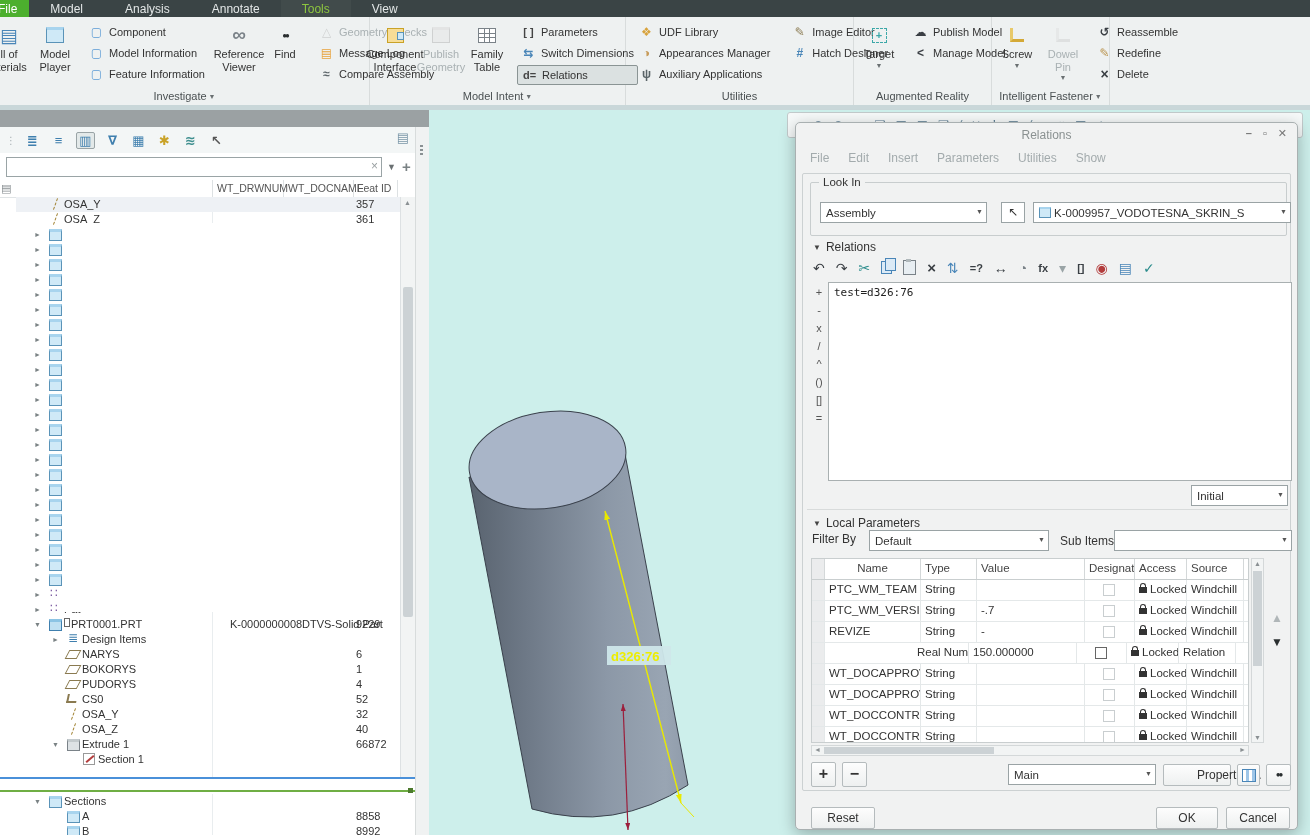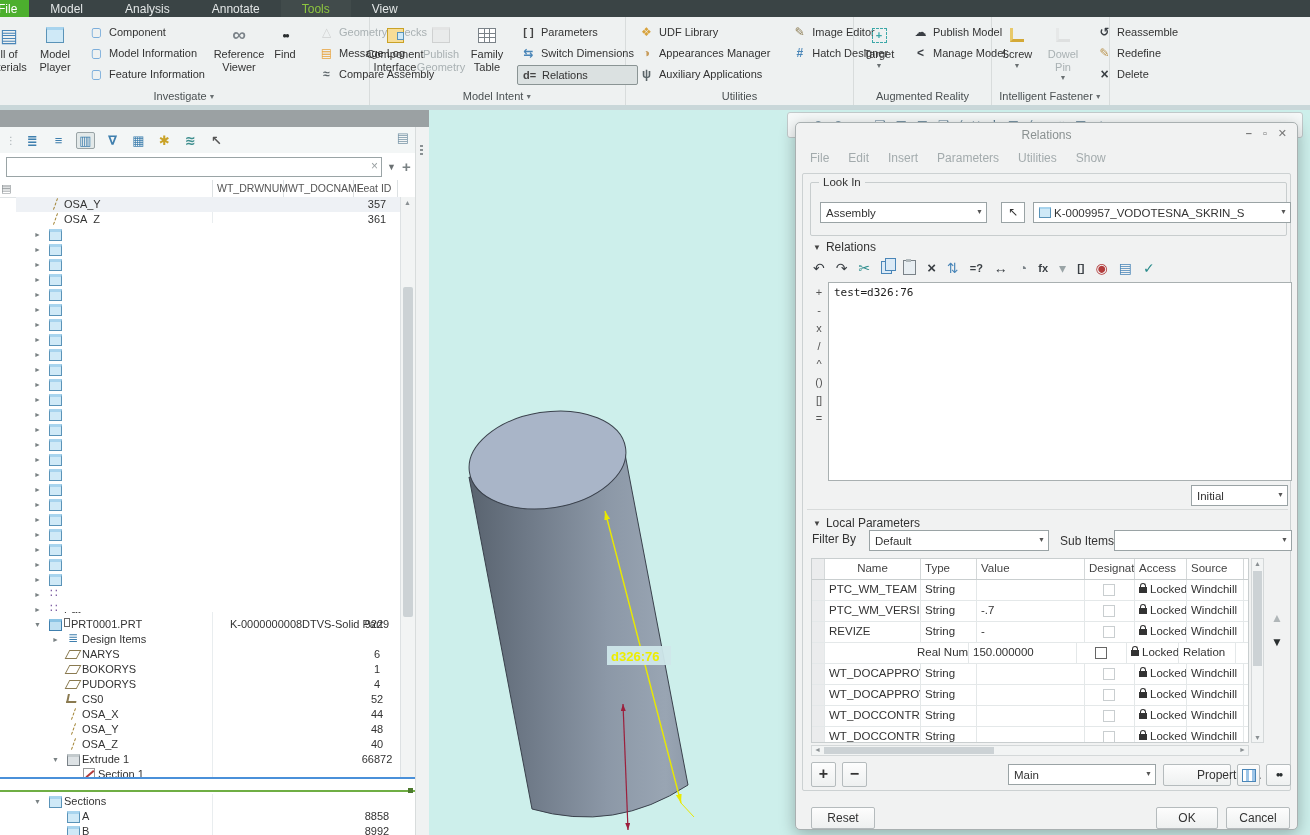--- a/index.html
+++ b/index.html
@@ -71,21 +71,21 @@
   #treeheader span{position:absolute;top:2px;white-space:nowrap;overflow:hidden;}
   #thicon{position:absolute;left:1px;top:1px;font-size:11px;color:#8a9093;}
   #treerows{position:absolute;left:0;top:70px;width:400px;height:581px;overflow:hidden;
      background:linear-gradient(#e9edef,#e9edef) 212px 0/1px 100% no-repeat;}
   .trow{position:relative;height:15px;line-height:15px;font-size:11px;color:#333;white-space:nowrap;margin-left:16px;}
   .trow.shade{background:#eef1f5;}
   .trow .tw{position:absolute;font-size:7px;color:#7a8284;top:0;}
   .trow .lbl{position:absolute;top:0;}
   .trow .c1{position:absolute;left:214px;top:0;color:#333;}
   .trow .c2{position:absolute;left:286px;top:0;color:#333;}
-  .trow .fid{position:absolute;left:340px;width:42px;text-align:center;top:0;}
+  .trow .fid{position:absolute;left:340px;width:42px;text-align:left;top:0;}
   .pfx{display:inline-block;width:4px;height:7px;border:1px solid #666;margin-right:1px;vertical-align:1px;}
   .ti{display:inline-block;position:relative;width:13px;height:12px;vertical-align:-2px;margin-right:3px;}
   .ti-axis::before{content:"";position:absolute;left:6px;top:0;height:12px;border-left:1px dashed #a08030;transform:rotate(20deg);}
   .ti-cube{width:11px;height:8px;background:#cfe9f7;border:1px solid #5a93b8;border-top:3px solid #a8d4ee;margin-top:1px;}
   .ti-part{width:11px;height:8px;background:#bfe0f2;border:1px solid #3f7fae;border-top:3px solid #8cc4e4;margin-top:1px;}
   .ti-pattern::before{content:"∷";color:#7a5aa0;font-size:12px;position:absolute;left:1px;top:-2px;}
   .ti-list::before{content:"≣";color:#3f7fae;font-size:12px;position:absolute;left:1px;top:-2px;}
   .ti-plane{width:10px;height:7px;border:1px solid #8a7a50;transform:skewX(-28deg);margin-top:2px;}
   .ti-csys{width:10px;height:9px;border-left:2px solid #8a7a50;border-bottom:2px solid #8a7a50;transform:skewX(-12deg);box-sizing:border-box;margin-top:1px;}
   .ti-extrude{width:11px;height:8px;background:#dde2e5;border:1px solid #7a8288;border-top:3px solid #c3cacd;margin-top:1px;}
@@ -560,27 +560,22 @@
         <span class="lbl" style="left: 66px;">PUDORYS</span>
         <span class="fid">4</span>
       </div>
       <div class="trow">
         <span class="ti ti-csys" style="position: absolute; left: 51px; top: 1px;"></span>
         <span class="lbl" style="left: 66px;">CS0</span>
         <span class="fid">52</span>
       </div>
       <div class="trow">
         <span class="ti ti-axis" style="position: absolute; left: 51px; top: 1px;"></span>
-        <span class="lbl" style="left: 66px;">OSA_X</span>
-        <span class="fid">44</span>
-      </div>
-      <div class="trow">
-        <span class="ti ti-axis" style="position: absolute; left: 51px; top: 1px;"></span>
         <span class="lbl" style="left: 66px;">OSA_Y</span>
-        <span class="fid">48</span>
+        <span class="fid">32</span>
       </div>
       <div class="trow">
         <span class="ti ti-axis" style="position: absolute; left: 51px; top: 1px;"></span>
         <span class="lbl" style="left: 66px;">OSA_Z</span>
         <span class="fid">40</span>
       </div>
       <div class="trow">
         <span class="tw" style="left: 36px;">▼</span>
         <span class="ti ti-extrude" style="position: absolute; left: 51px; top: 1px;"></span>
         <span class="lbl" style="left: 66px;">Extrude 1</span>

